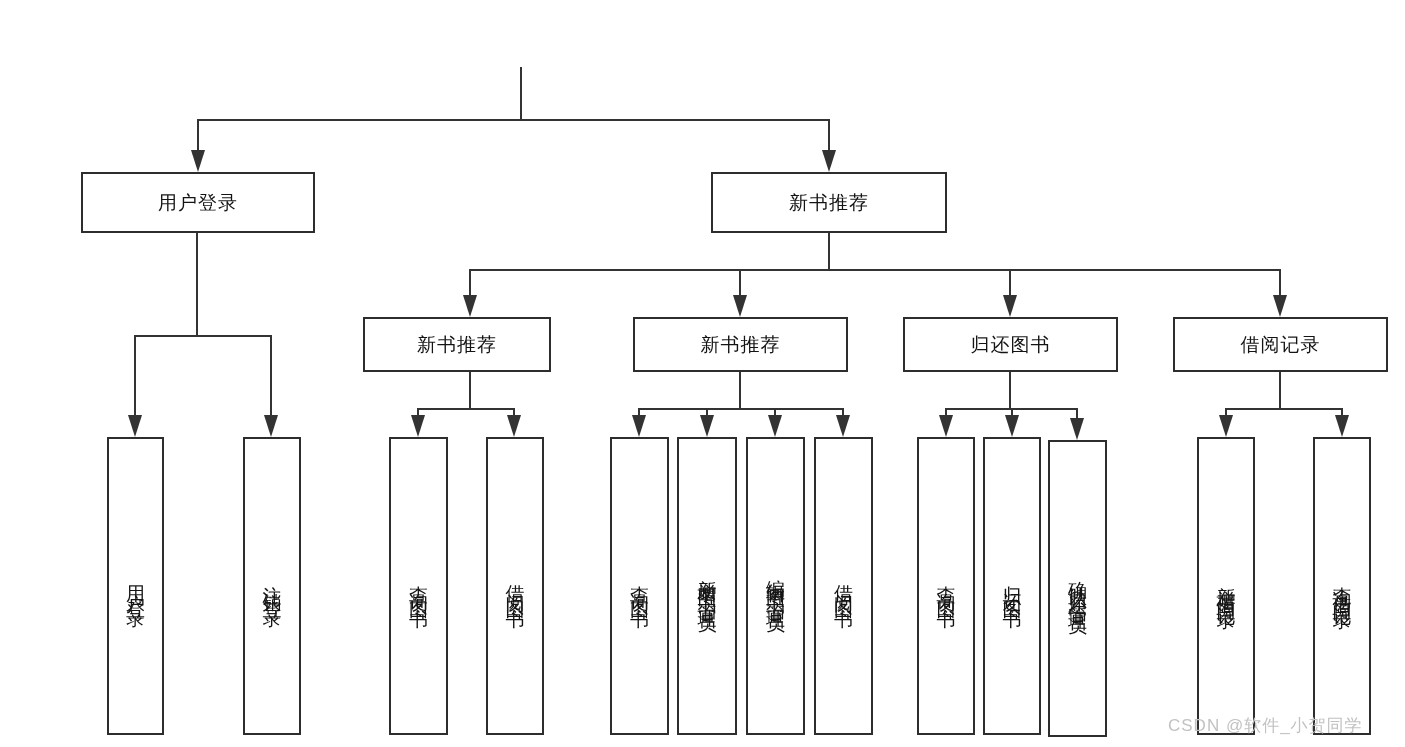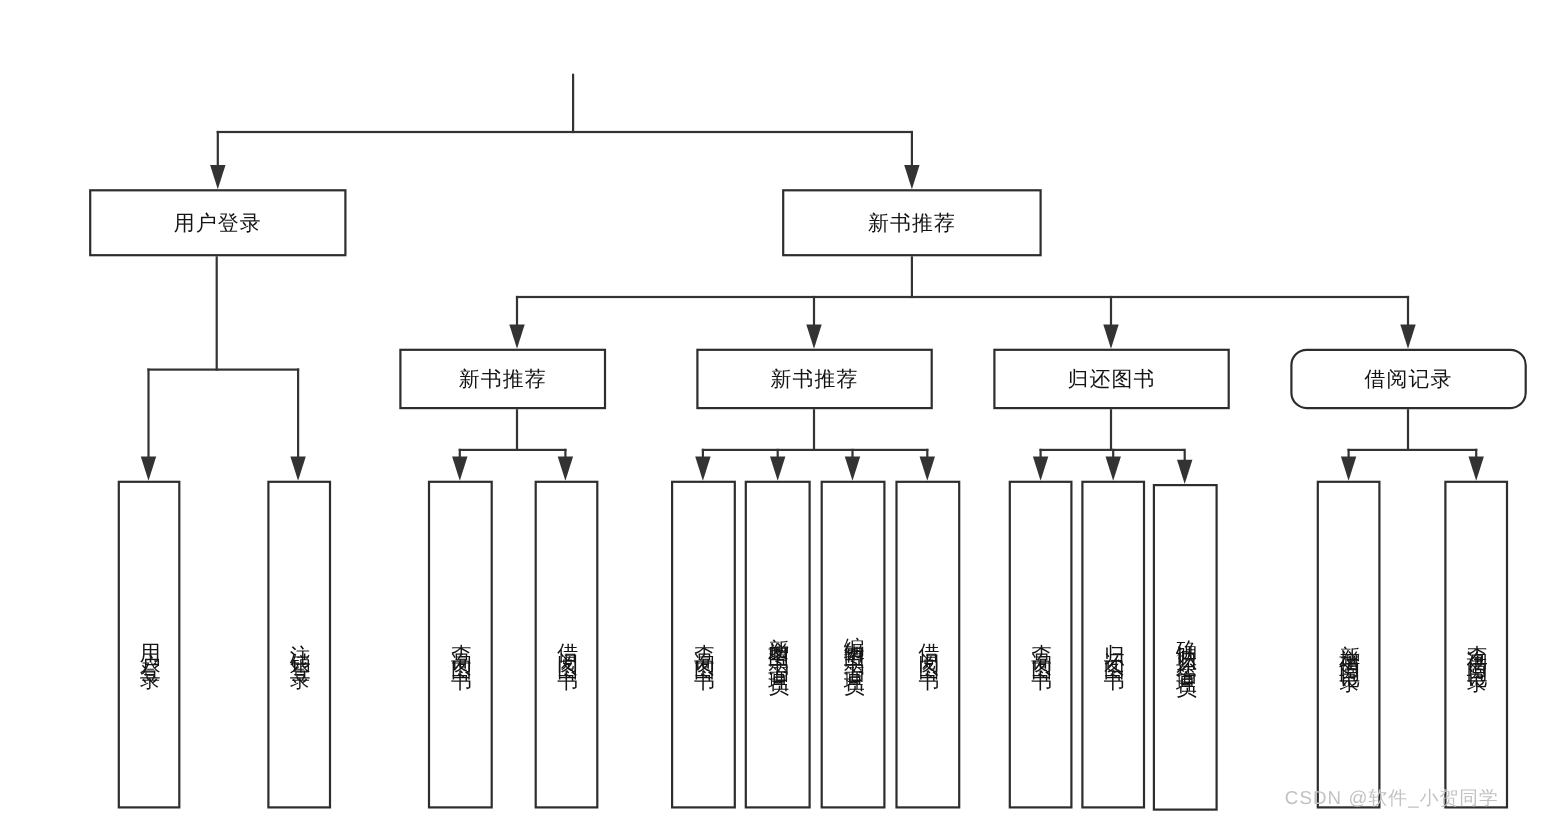--- a/index.html
+++ b/index.html
@@ -75,21 +75,21 @@
 
   <div class="box" style="left:363px; top:317px; width:188px; height:55px;">
     <span>新书推荐</span>
   </div>
   <div class="box" style="left:633px; top:317px; width:215px; height:55px;">
     <span>新书推荐</span>
   </div>
   <div class="box" style="left:903px; top:317px; width:215px; height:55px;">
     <span>归还图书</span>
   </div>
-  <div class="box" style="left:1173px; top:317px; width:215px; height:55px;border-radius:15px;">
+  <div class="box" style="left:1173px; top:317px; width:215px; height:55px;">
     <span>借阅记录</span>
   </div>
 
   <div class="vline" style="left:469px; top:372px; height:38px;"></div>
   <div class="hline" style="left:417px; top:408px; width:98px;"></div>
   <div class="vline" style="left:417px; top:408px; height:10px;"></div>
   <div class="arrow" style="left:411px; top:415px;"></div>
   <div class="vline" style="left:513px; top:408px; height:10px;"></div>
   <div class="arrow" style="left:507px; top:415px;"></div>
 

